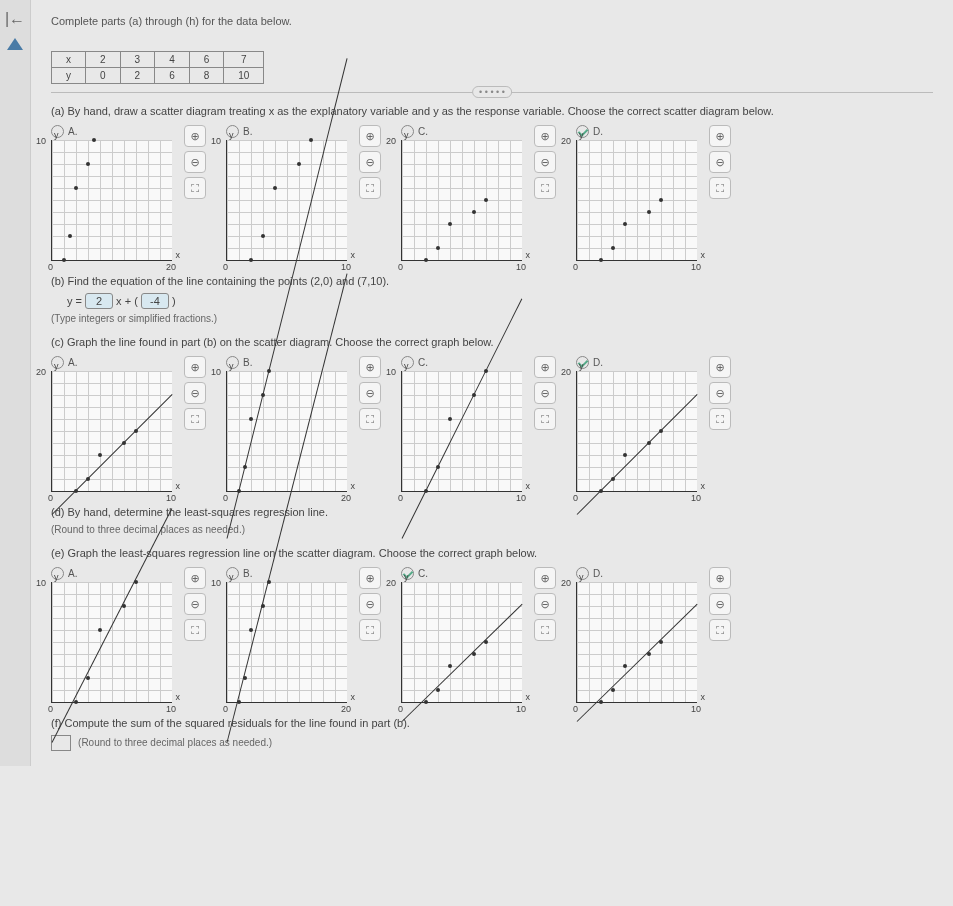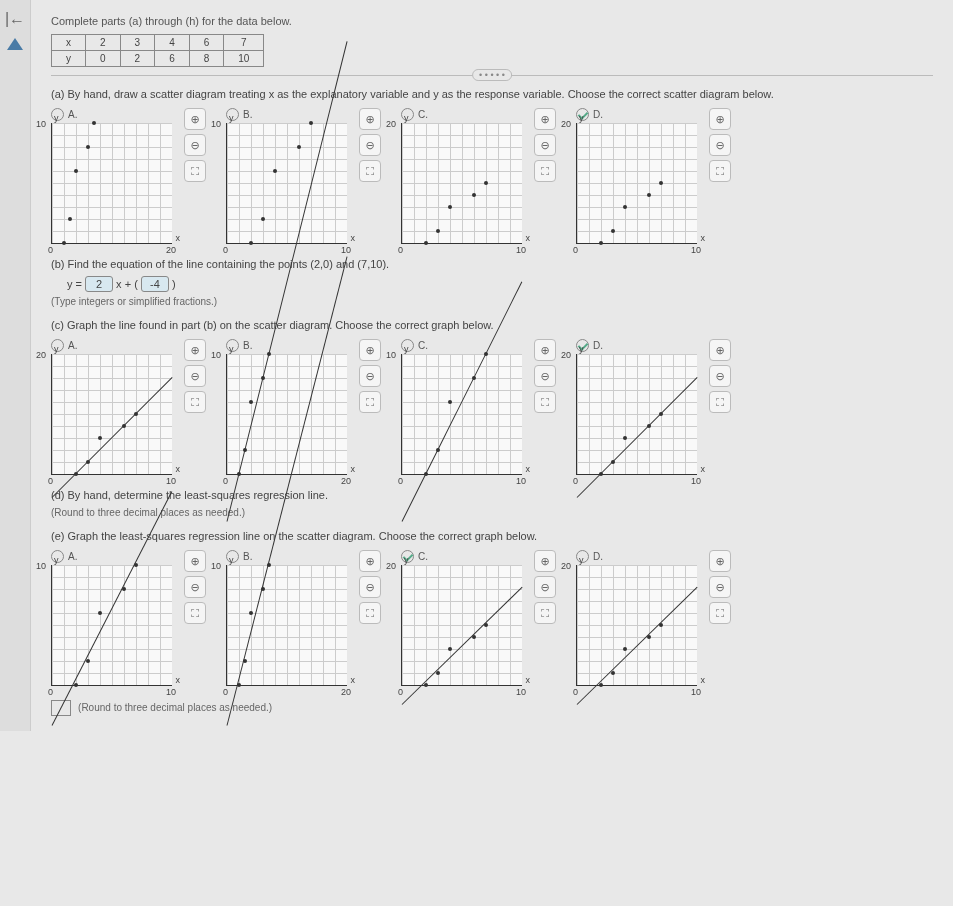--- a/index.html
+++ b/index.html
@@ -1,20 +1,20 @@
 <!DOCTYPE html>
 <html><head>
 <meta charset="utf-8">
 <style>
 body{margin:0;font-family:Arial,sans-serif;font-size:11px;color:#444;background:#e8e8e8;display:flex}
 .sidebar{width:30px;background:#ddd;border-right:1px solid #ccc;padding-top:10px;display:flex;flex-direction:column;align-items:center;gap:10px}
 .collapse-btn{font-size:16px;cursor:pointer;color:#666}
 .arrowup{width:0;height:0;border-left:8px solid transparent;border-right:8px solid transparent;border-bottom:12px solid #4a7ba6}
 .content{flex:1;padding:15px 20px;overflow:auto}
-.instr{font-size:11px;color:#555;margin-bottom:7px}
+.instr{font-size:11px;color:#555;margin-bottom:24px}
 table.data{border-collapse:collapse;margin-bottom:6px}
 table.data td{border:1px solid #888;padding:2px 14px;text-align:center;font-size:10px}
 .divider{border-top:1px solid #bbb;margin:8px 0;position:relative}
 .divider-label{position:absolute;top:-7px;left:50%;transform:translateX(-50%);background:#e8e8e8;padding:0 6px;font-size:9px;color:#888;border:1px solid #bbb;border-radius:6px}
 .part{margin:12px 0 6px}
 .options-row{display:flex;gap:20px;margin:8px 0 14px;flex-wrap:nowrap}
 .option{display:flex;align-items:flex-start;gap:6px}
 .opt-head{display:flex;align-items:center;gap:4px;font-size:10px;color:#555;margin-bottom:2px}
 .radio{width:11px;height:11px;border:1px solid #888;border-radius:50%;display:inline-block;position:relative;flex-shrink:0}
 .radio.checked::after{content:"";position:absolute;top:1px;left:3px;width:4px;height:7px;border-right:2px solid #5a8;border-bottom:2px solid #5a8;transform:rotate(45deg)}
@@ -397,18 +397,19 @@
           </div>
         </div>
         <div class="tools">
           <div class="tool-btn">⊕</div>
           <div class="tool-btn">⊖</div>
           <div class="tool-btn">⛶</div>
         </div>
       </div>
     </div>
 
+  <div class="part">(f) Compute the sum of the squared residuals for the line found in part (b).</div>
   <div>
     <span class="sq-input"></span>
     <span class="hint">(Round to three decimal places as needed.)</span>
   </div>
 
 </div>
 
 </body></html>

